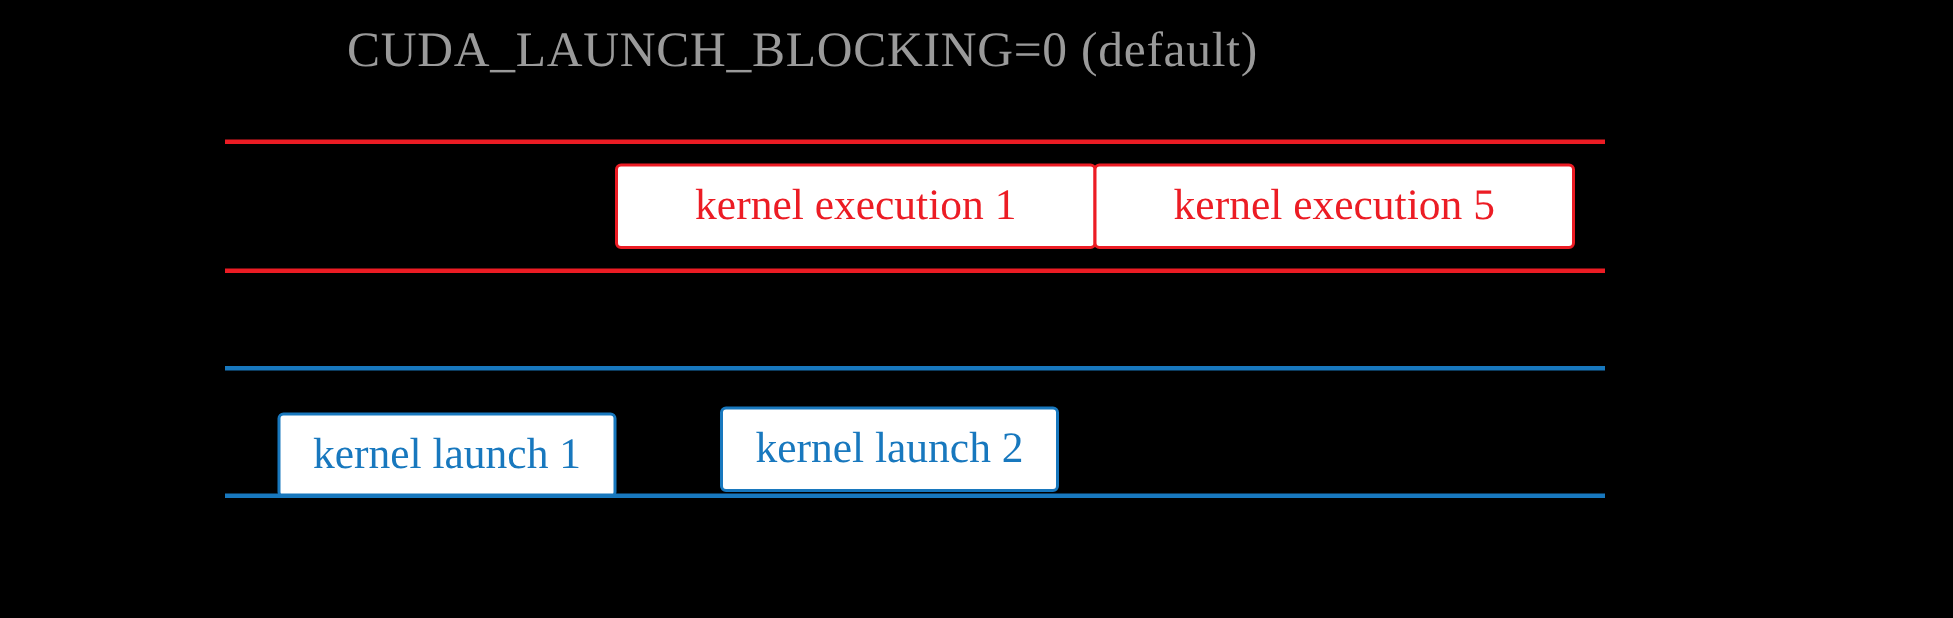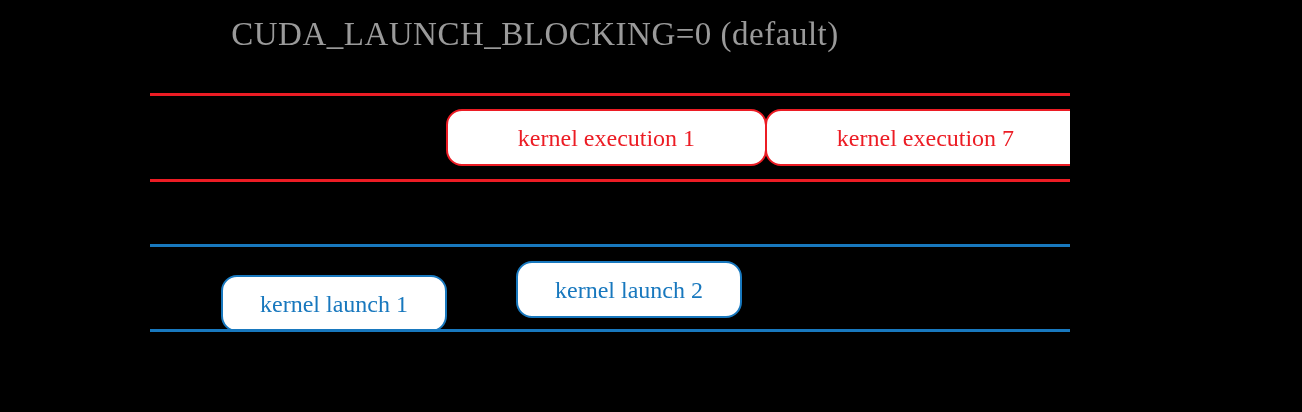--- a/index.html
+++ b/index.html
@@ -29,64 +29,63 @@
     position: absolute;
     left: 150px;
     width: 1136px;
     height: 3px;
   }
   .lane-line.gpu { background: var(--gpu, #ec1c24); }
   .lane-line.cpu { background: var(--cpu, #1878be); }
   .box {
     position: absolute;
     height: 57px;
-    border-radius: 16px;
+    border-radius: 4px;
     background: var(--box-fill, #ffffff);
     display: flex;
     align-items: center;
     justify-content: center;
-    font-size: 24px;
+    font-size: 29px;
     line-height: 1;
-    margin-left: 36px;
   }
   .box.gpu {
     border: 2px solid var(--gpu, #ec1c24);
     color: var(--gpu, #ec1c24);
   }
   .box.cpu {
     border: 2px solid var(--cpu, #1878be);
     color: var(--cpu, #1878be);
   }
   
   .gpu-top    { top: 93px; }
   .gpu-bottom { top: 179px; }
   .exec1 { left: 410px; top: 109px; width: 321px; }
   .exec2 { left: 729px; top: 109px; width: 321px; }
   
   .cpu-top    { top: 244px; }
   .cpu-bottom { top: 329px; }
   .launch1 { left: 185px; top: 275px; width: 226px; }
-  .launch2 { left: 480px; top: 261px; width: 226px; justify-content: center; }
+  .launch2 { left: 480px; top: 271px; width: 226px; justify-content: center; }
   .sync    { left: 764px; top: 261px; width: 286px; }
 </style>
 </head>
 <body>
 
 <div class="canvas">
 
   <div class="title">CUDA_LAUNCH_BLOCKING=0 (default)</div>
 
   <div class="lane-line gpu gpu-top"></div>
 
   <div class="box gpu exec1">
     <span>kernel execution 1</span>
   </div>
 
   <div class="box gpu exec2">
-    <span>kernel execution 7</span>
+    <span>kernel execution 5</span>
   </div>
 
   <div class="lane-line gpu gpu-bottom"></div>
 
   <div class="lane-line cpu cpu-top"></div>
 
   <div class="box cpu launch1">
     <span>kernel launch 1</span>
   </div>
 

